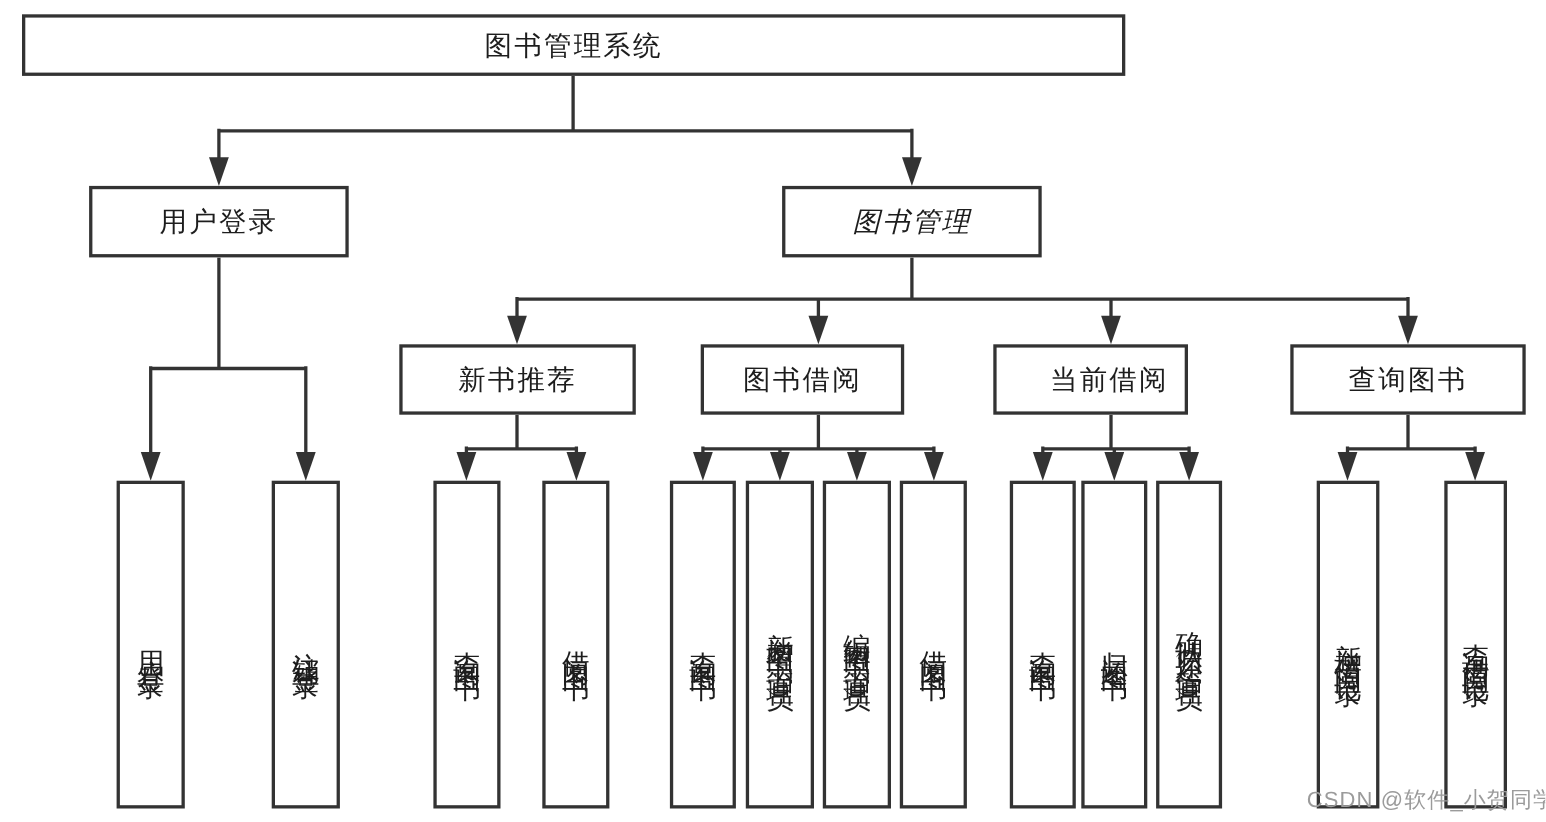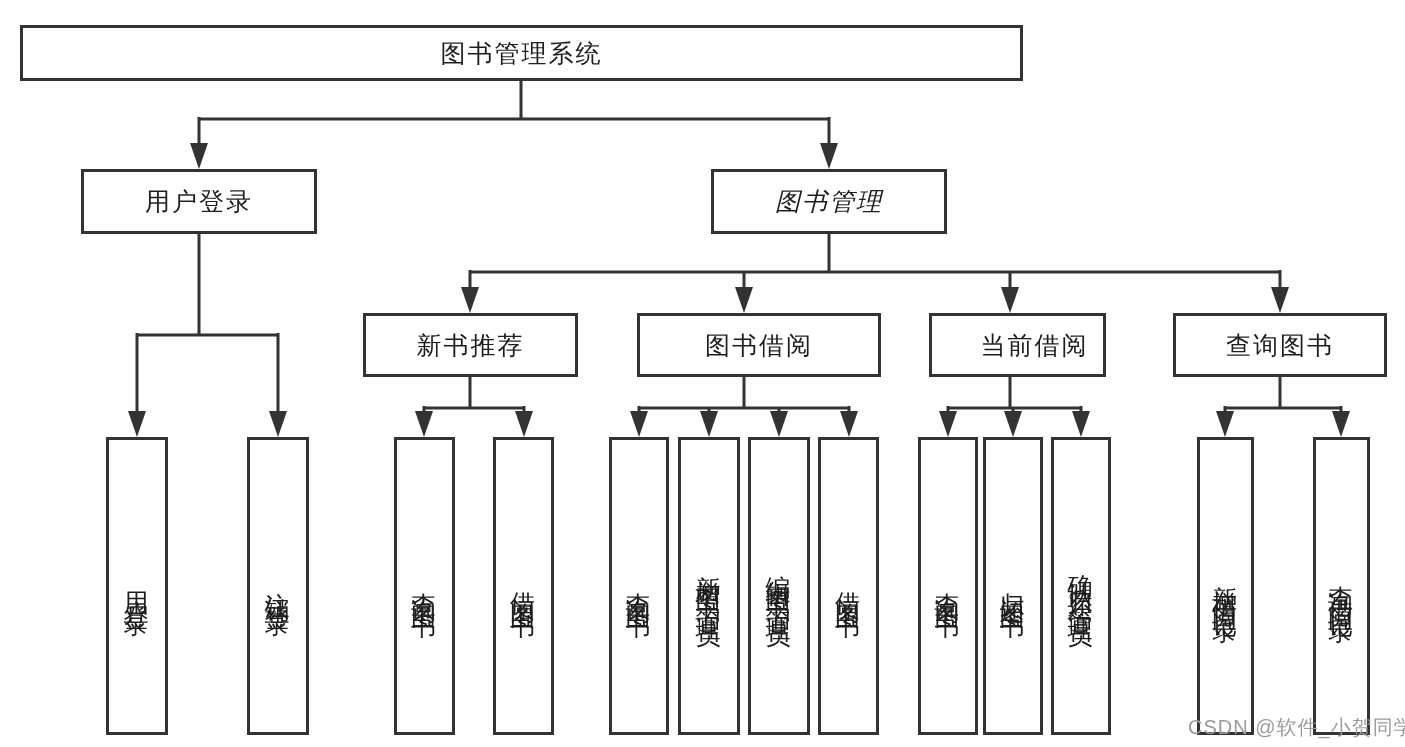--- a/index.html
+++ b/index.html
@@ -30,28 +30,28 @@
     text-align: center;
     white-space: nowrap;
   }
   .node.vertical span {
     writing-mode: vertical-rl;
     text-orientation: mixed;
     letter-spacing: 7px;
     font-size: 25px;
   }
   
-  .n-root   { left: 20px;   top: 25px;  width: 1003px; height: 56px; }
+  .n-root   { left: 20px;   top: 13px;  width: 1003px; height: 56px; }
   
   .n-login  { left: 81px;   top: 169px; width: 236px; height: 65px; }
   .n-mgmt   { left: 711px;  top: 169px; width: 236px; height: 65px; font-style: italic; }
   
   .n-newrec { left: 363px;  top: 313px; width: 215px; height: 64px; }
-  .n-borrow { left: 637px;  top: 313px; width: 244px; height: 64px; }
-  .n-current{ left: 929px;  top: 313px; width: 177px; height: 64px; padding-left: 34px; }
+  .n-borrow { left: 637px;  top: 313px; width: 185px; height: 64px; }
+  .n-current{ left: 903px;  top: 313px; width: 177px; height: 64px; padding-left: 34px; }
   .n-record { left: 1173px; top: 313px; width: 214px; height: 64px; }
   
   .leaf { top: 437px; height: 298px; }
   .n-l1  { left: 106px;  width: 62px; }
   .n-l2  { left: 247px;  width: 62px; }
   .n-l3  { left: 394px;  width: 61px; }
   .n-l4  { left: 493px;  width: 61px; }
   .n-l5  { left: 609px;  width: 60px; }
   .n-l6  { left: 678px;  width: 62px; }
   .n-l7  { left: 748px;  width: 62px; }

